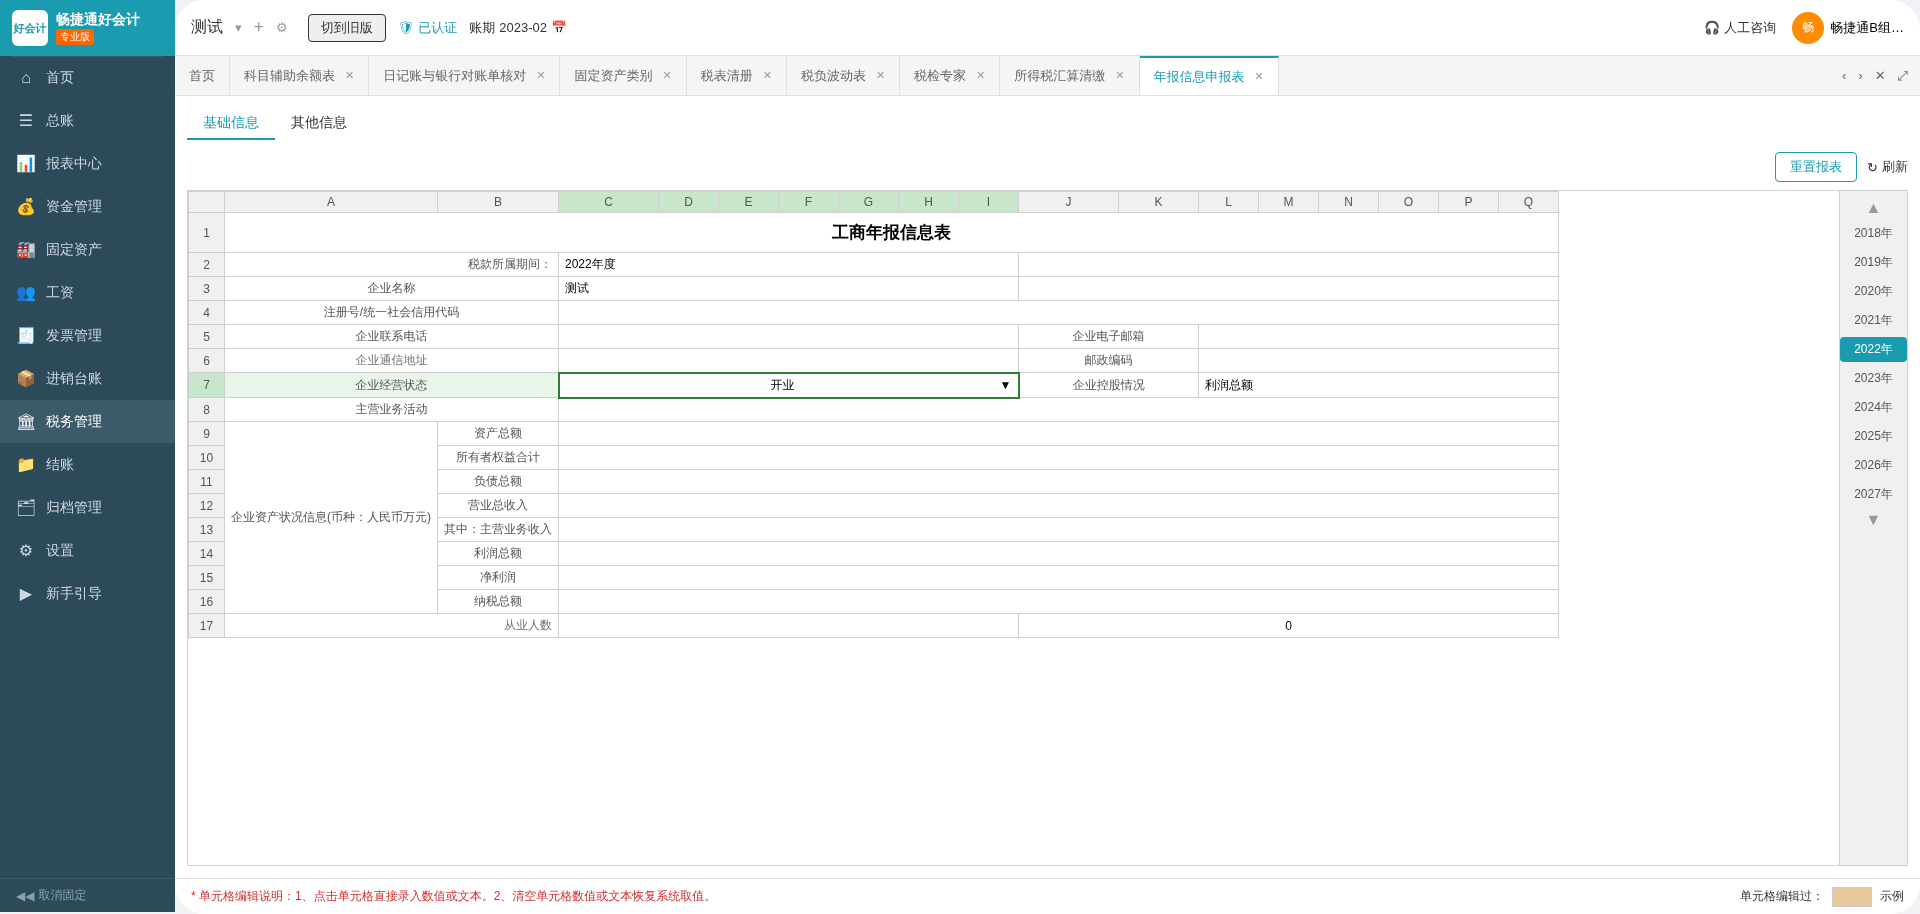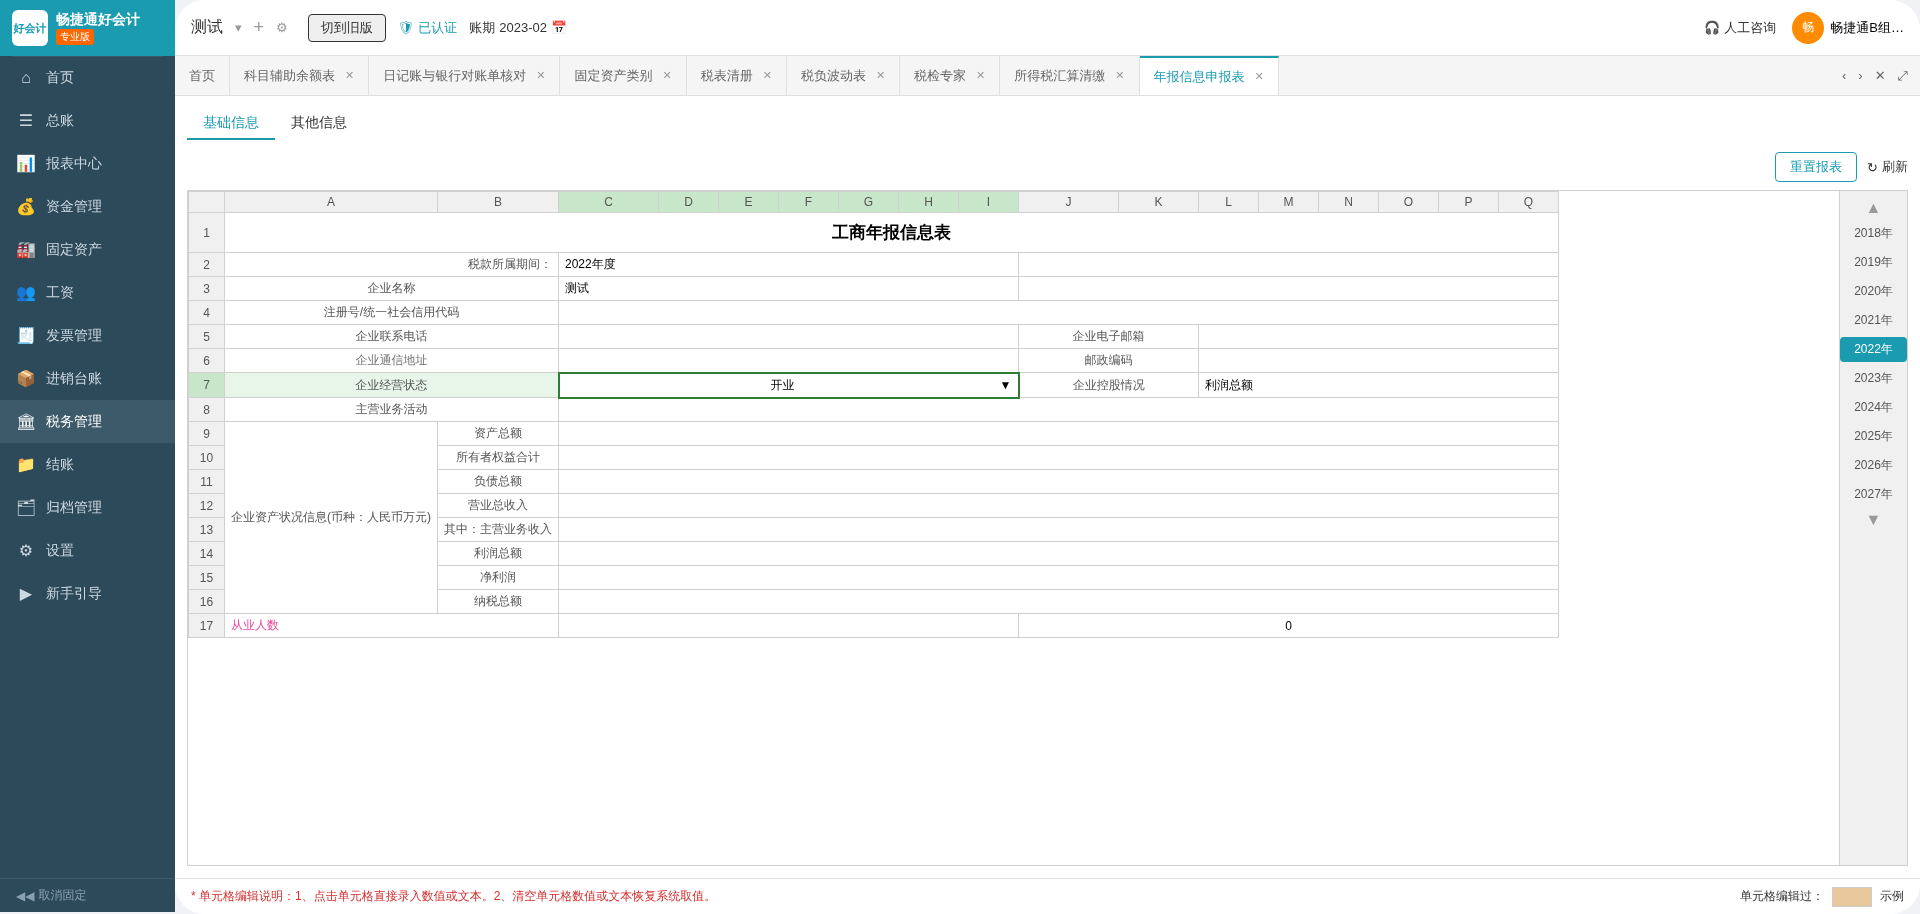--- a/index.html
+++ b/index.html
@@ -393,21 +393,21 @@
                 </tr>
 
                 <tr>
                   <td class="row-header">16</td>
                   <td style="text-align:center;color:#555;">纳税总额</td>
                   <td colspan="15"></td>
                 </tr>
 
                 <tr>
                   <td class="row-header">17</td>
-                  <td colspan="2" style="text-align:left;color:#ec4899;margin-left:44px;">从业人数</td>
+                  <td colspan="2" style="text-align:right;color:#737373;margin-left:44px;">从业人数</td>
                   <td colspan="7"></td>
                   <td colspan="8" style="text-align:center;">0</td>
                 </tr>
               </tbody>
             </table>
           </div>
 
           <div class="right-panel">
             <div class="right-panel-scroll-up">▲</div>
             <div class="right-panel-item">2018年</div>

